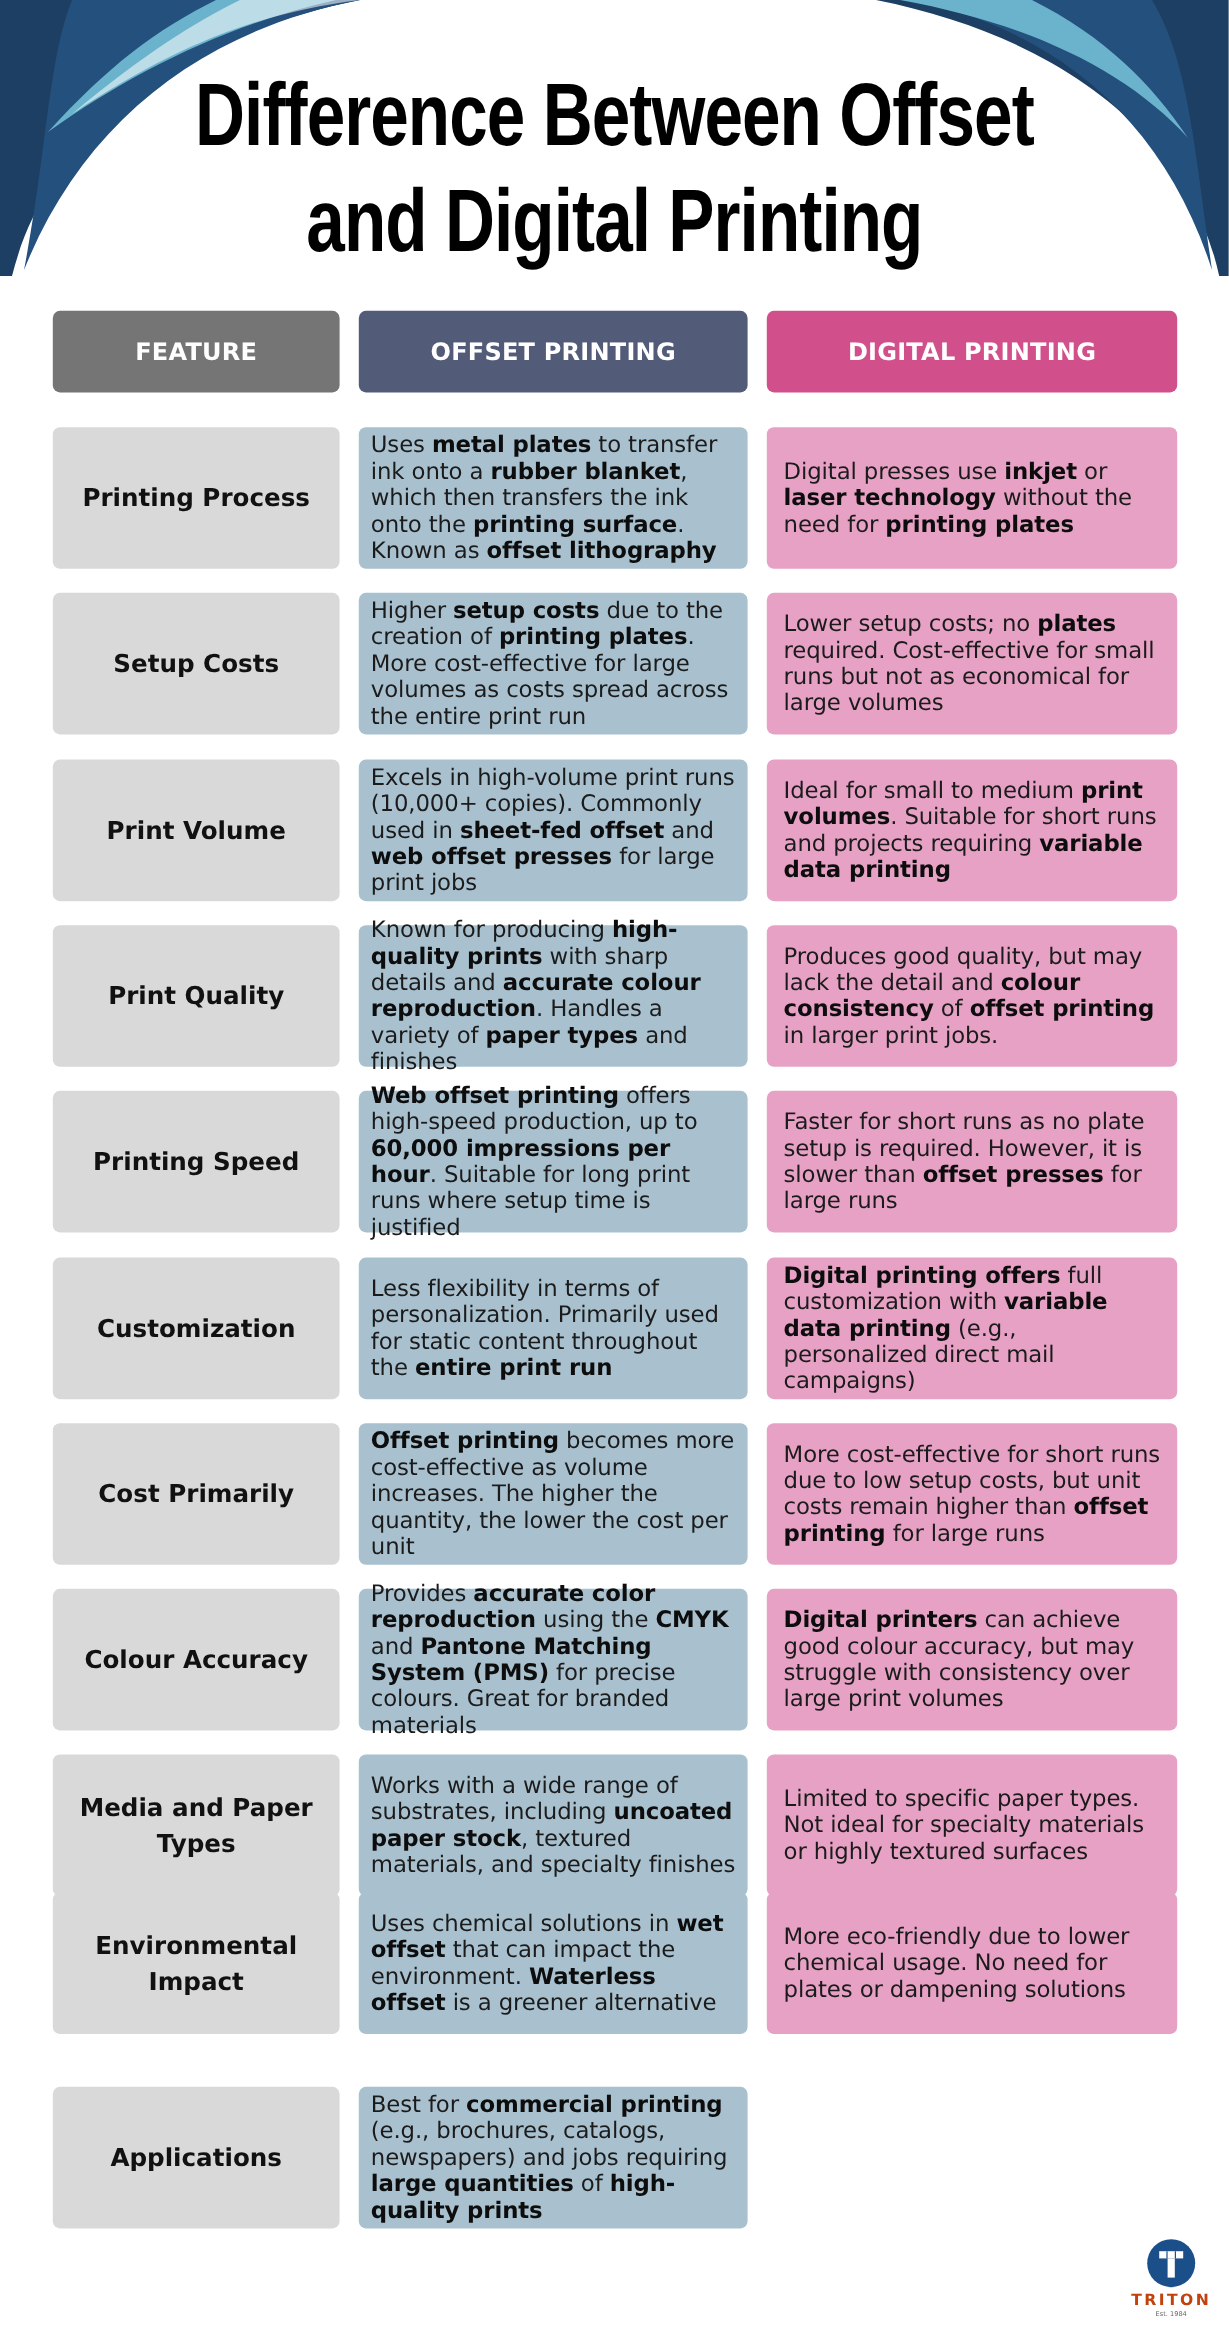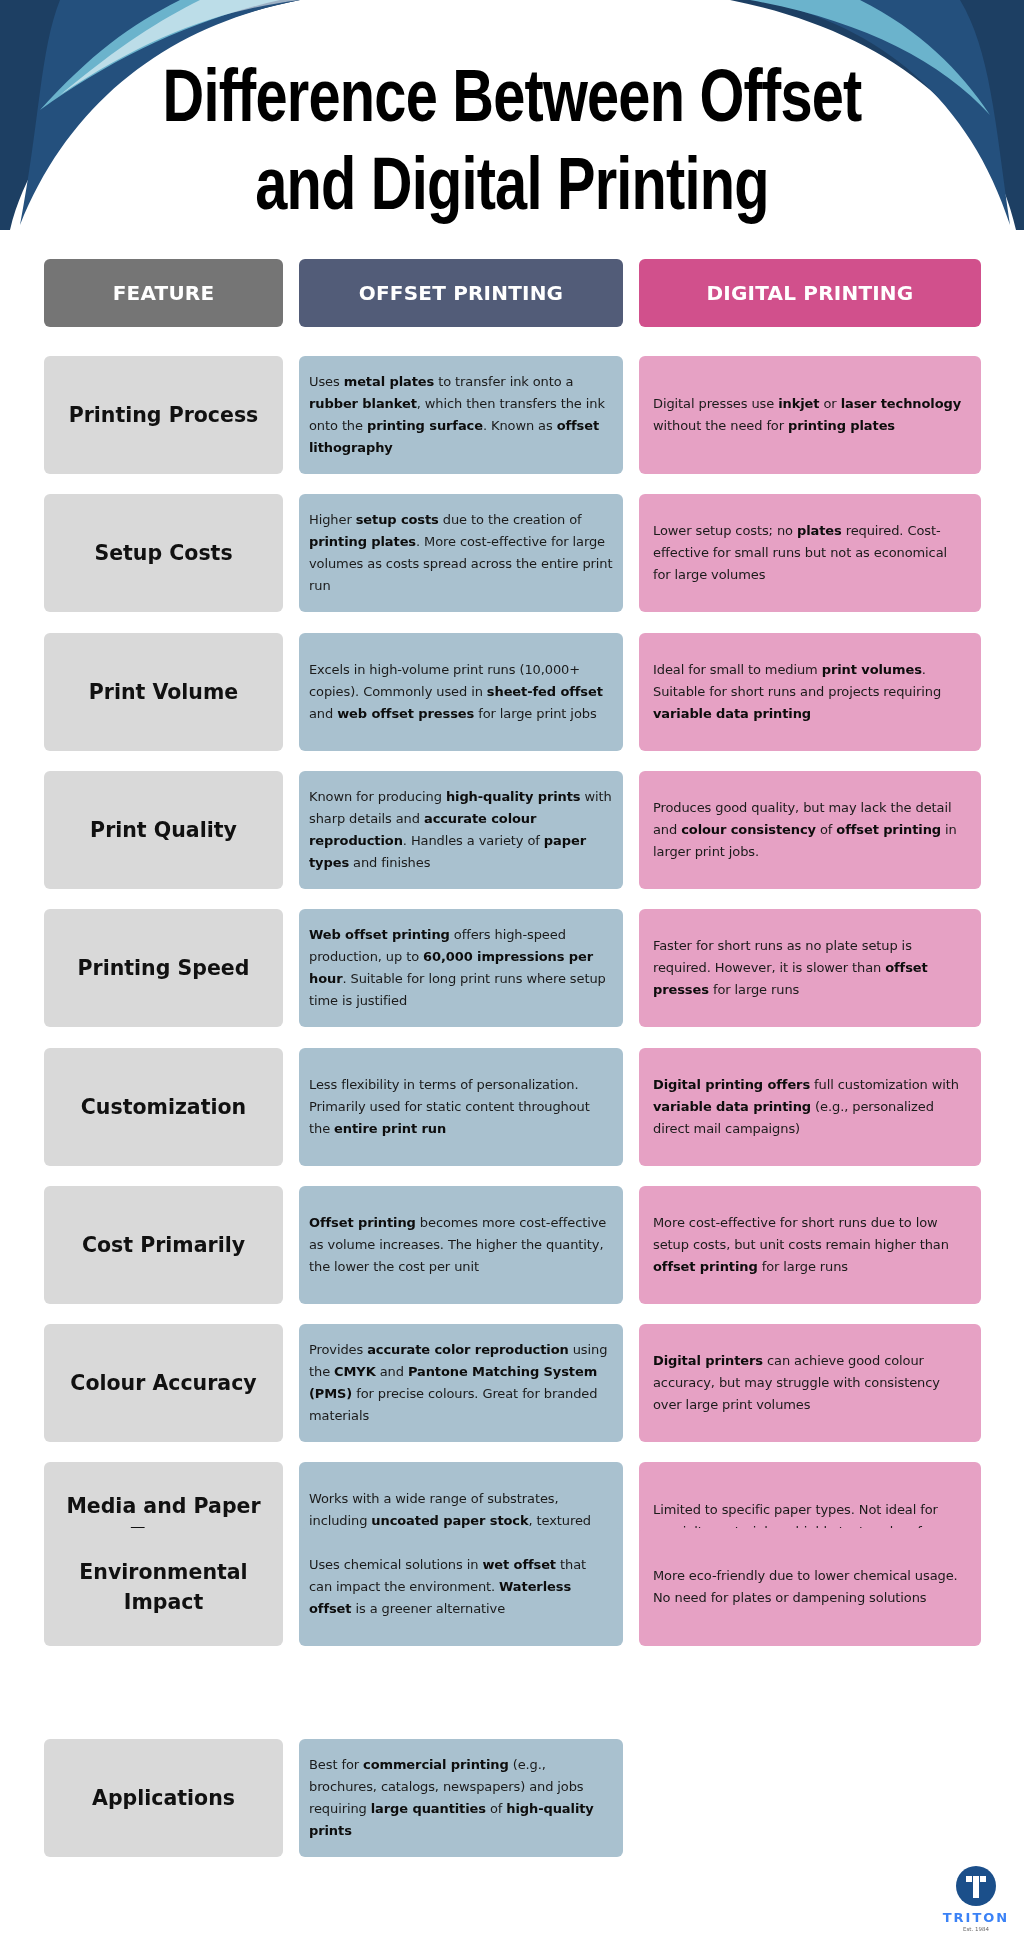--- a/index.html
+++ b/index.html
@@ -36,26 +36,26 @@
     letter-spacing: 0.2px;
   }
   .hdr-row .c1 { background: #757575; }
   .hdr-row .c2 { background: #525c78; }
   .hdr-row .c3 { background: #d1508c; }
 
   .row { height: 118px; }
   .row .c1 { background: #d9d9d9; font-weight: bold; font-size: 20.5px; line-height: 30px; color: #111; padding: 4px 16px; }
   .row .c2 { background: #a9c1cf; }
   .row .c3 { background: #e6a1c4; }
-  .txt { font-size: 13px; line-height: 22px; color: #1b1b1b; letter-spacing: -0.1px; }
+  .txt { font-size: 19px; line-height: 22px; color: #1b1b1b; letter-spacing: -0.1px; }
   .txt b { font-weight: bold; color: #0d0d0d; }
 
   .logo { position: absolute; left: 946px; top: 1866px; width: 60px; text-align: center; }
   .logo-mark { width: 40px; height: 40px; border-radius: 50%; background: #1b4f8a; margin: 0 auto; position: relative; }
-  .logo-word { font-family: "DejaVu Sans", sans-serif; font-size: 13px; font-weight: bold; letter-spacing: 2px; color: #3b82f6; margin-top: 4px; margin-left: -8px; width: 76px; }
+  .logo-word { font-family: "DejaVu Sans", sans-serif; font-size: 13px; font-weight: bold; letter-spacing: 2px; color: #c2410c; margin-top: 4px; margin-left: -8px; width: 76px; }
   .logo-est { font-size: 5.5px; color: #666; margin-top: 1px; margin-left: -8px; width: 76px; }
 </style>
 </head>
 <body>
 
 <svg class="swoosh" viewBox="0 0 1024 260" preserveAspectRatio="none">
 
   <path d="M0,0 L300,0 C150,30 40,110 10,230 L0,230 Z" fill="#1d3f63"></path>
   <path d="M60,0 L300,0 C170,25 70,100 20,225 C40,120 40,50 60,0 Z" fill="#24507d"></path>
   <path d="M180,0 L280,0 C190,20 110,60 40,110 C90,55 130,25 180,0 Z" fill="#6bb3cc"></path>
@@ -152,21 +152,21 @@
       </div>
       <div class="row" style="top: 1203.4px;">
         <div class="cell c1">Media and Paper Types</div>
         <div class="cell c2">
           <div class="txt">Works with a wide range of substrates, including <b>uncoated paper stock</b>, textured materials, and specialty finishes</div>
         </div>
         <div class="cell c3">
           <div class="txt">Limited to specific paper types. Not ideal for specialty materials or highly textured surfaces</div>
         </div>
       </div>
-      <div class="row" style="top: 1269px; border-radius: 16px;">
+      <div class="row" style="top: 1318px; border-radius: 16px;">
         <div class="cell c1">Environmental Impact</div>
         <div class="cell c2">
           <div class="txt">Uses chemical solutions in <b>wet offset</b> that can impact the environment. <b>Waterless offset</b> is a greener alternative</div>
         </div>
         <div class="cell c3">
           <div class="txt">More eco-friendly due to lower chemical usage. No need for plates or dampening solutions</div>
         </div>
       </div>
       <div class="row" style="top: 1480px;">
         <div class="cell c1">Applications</div>

